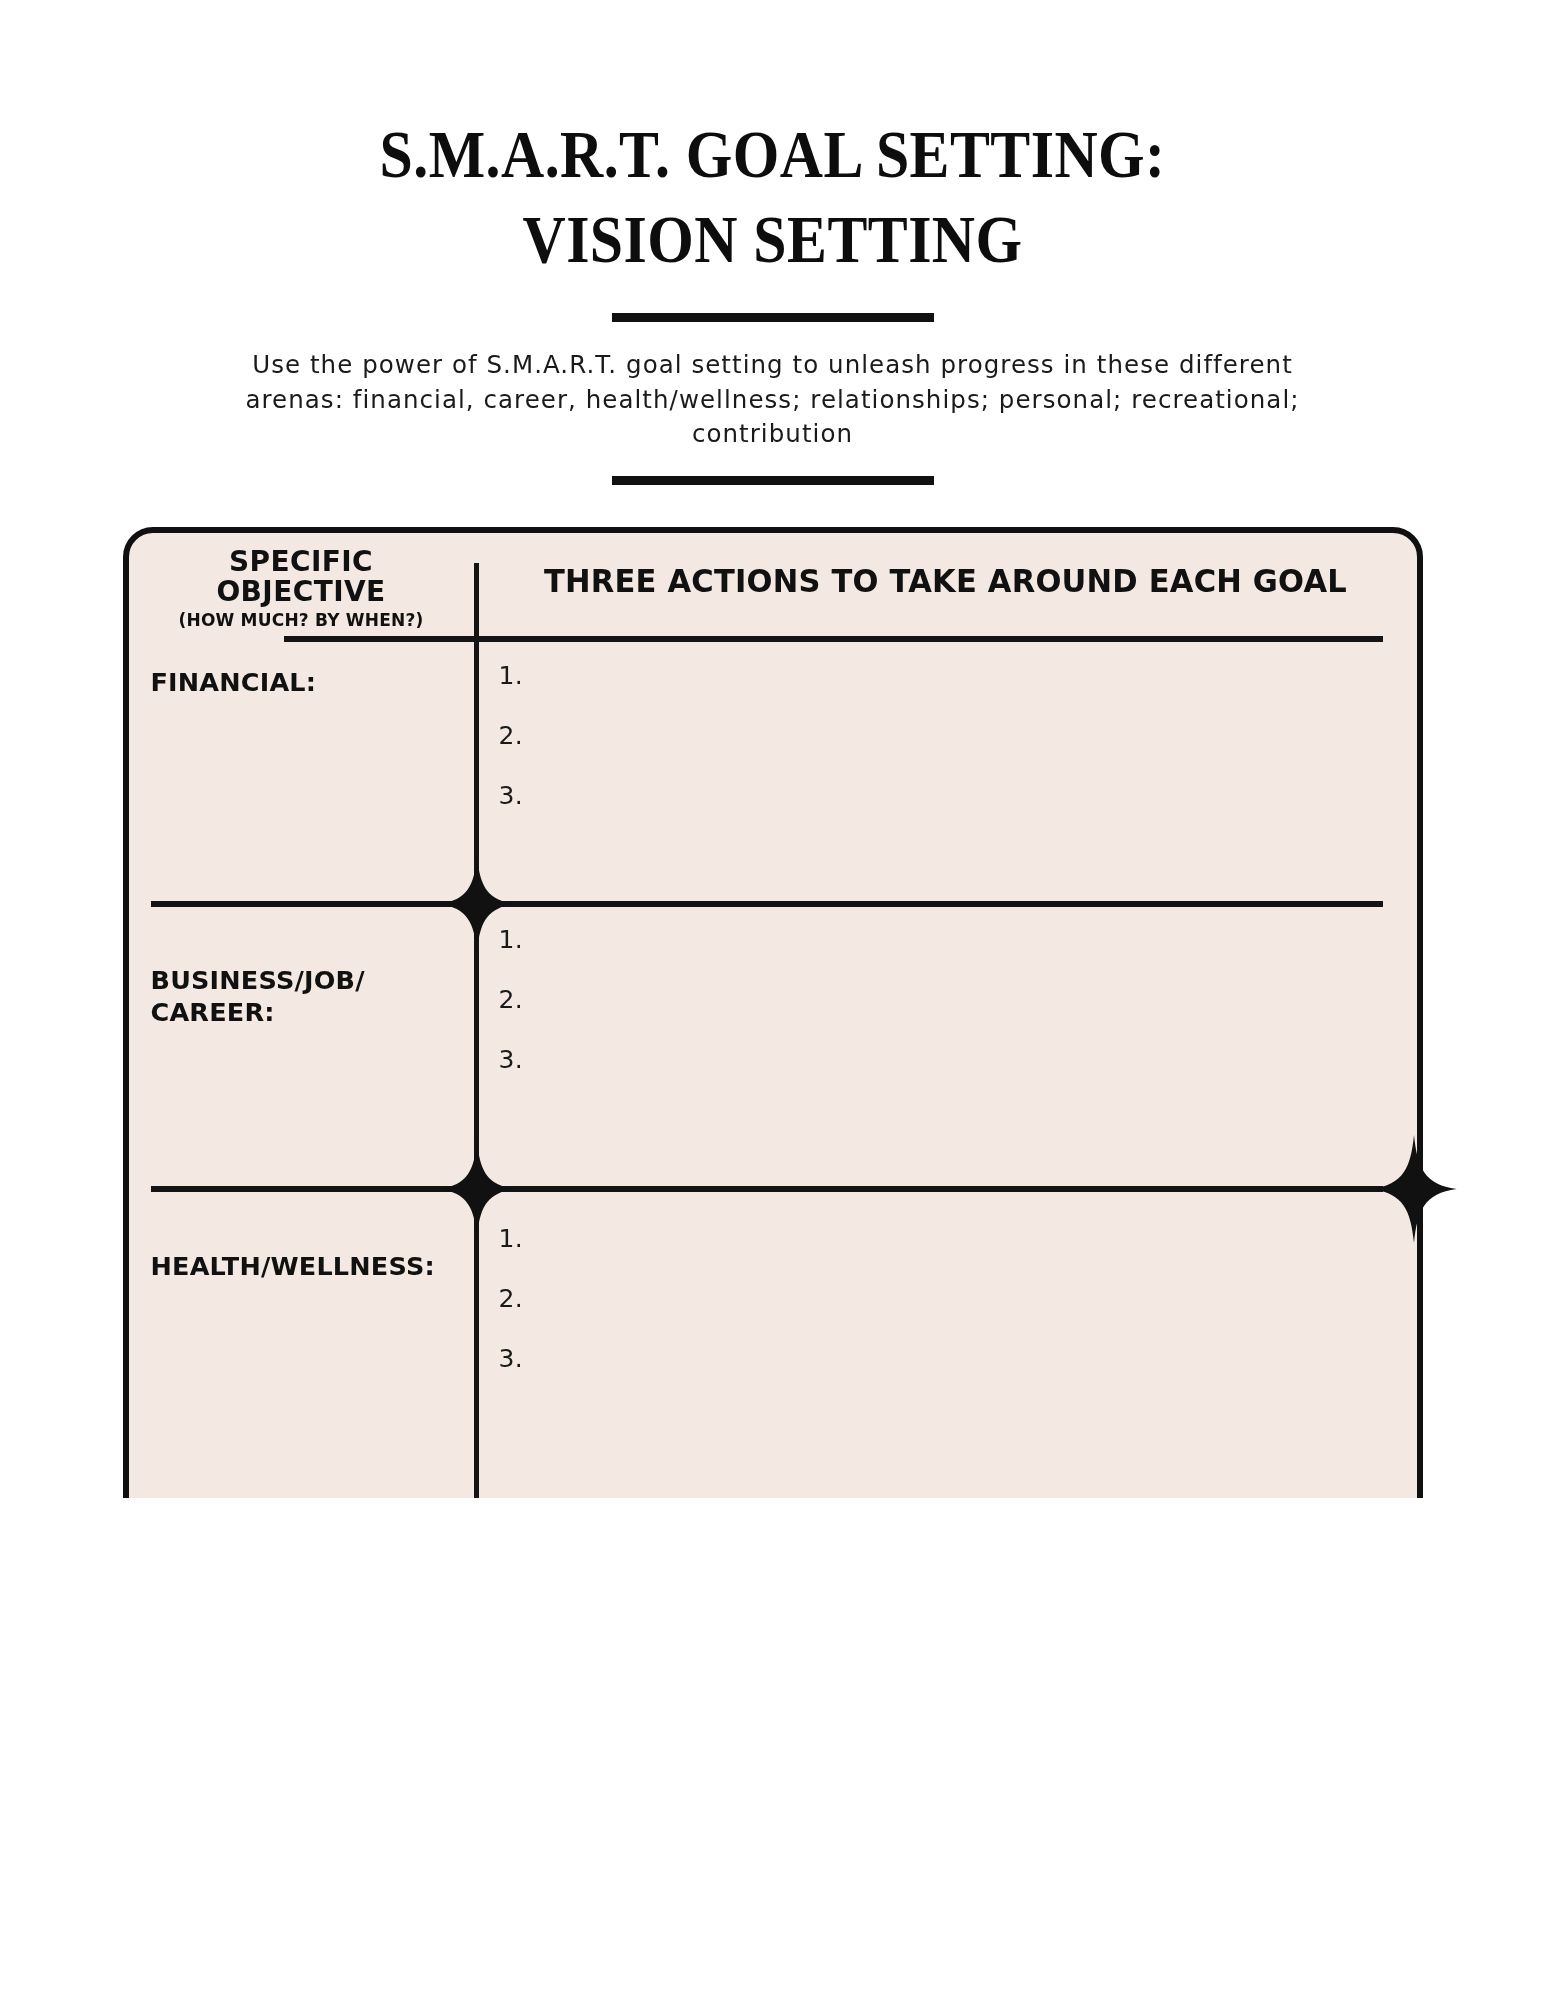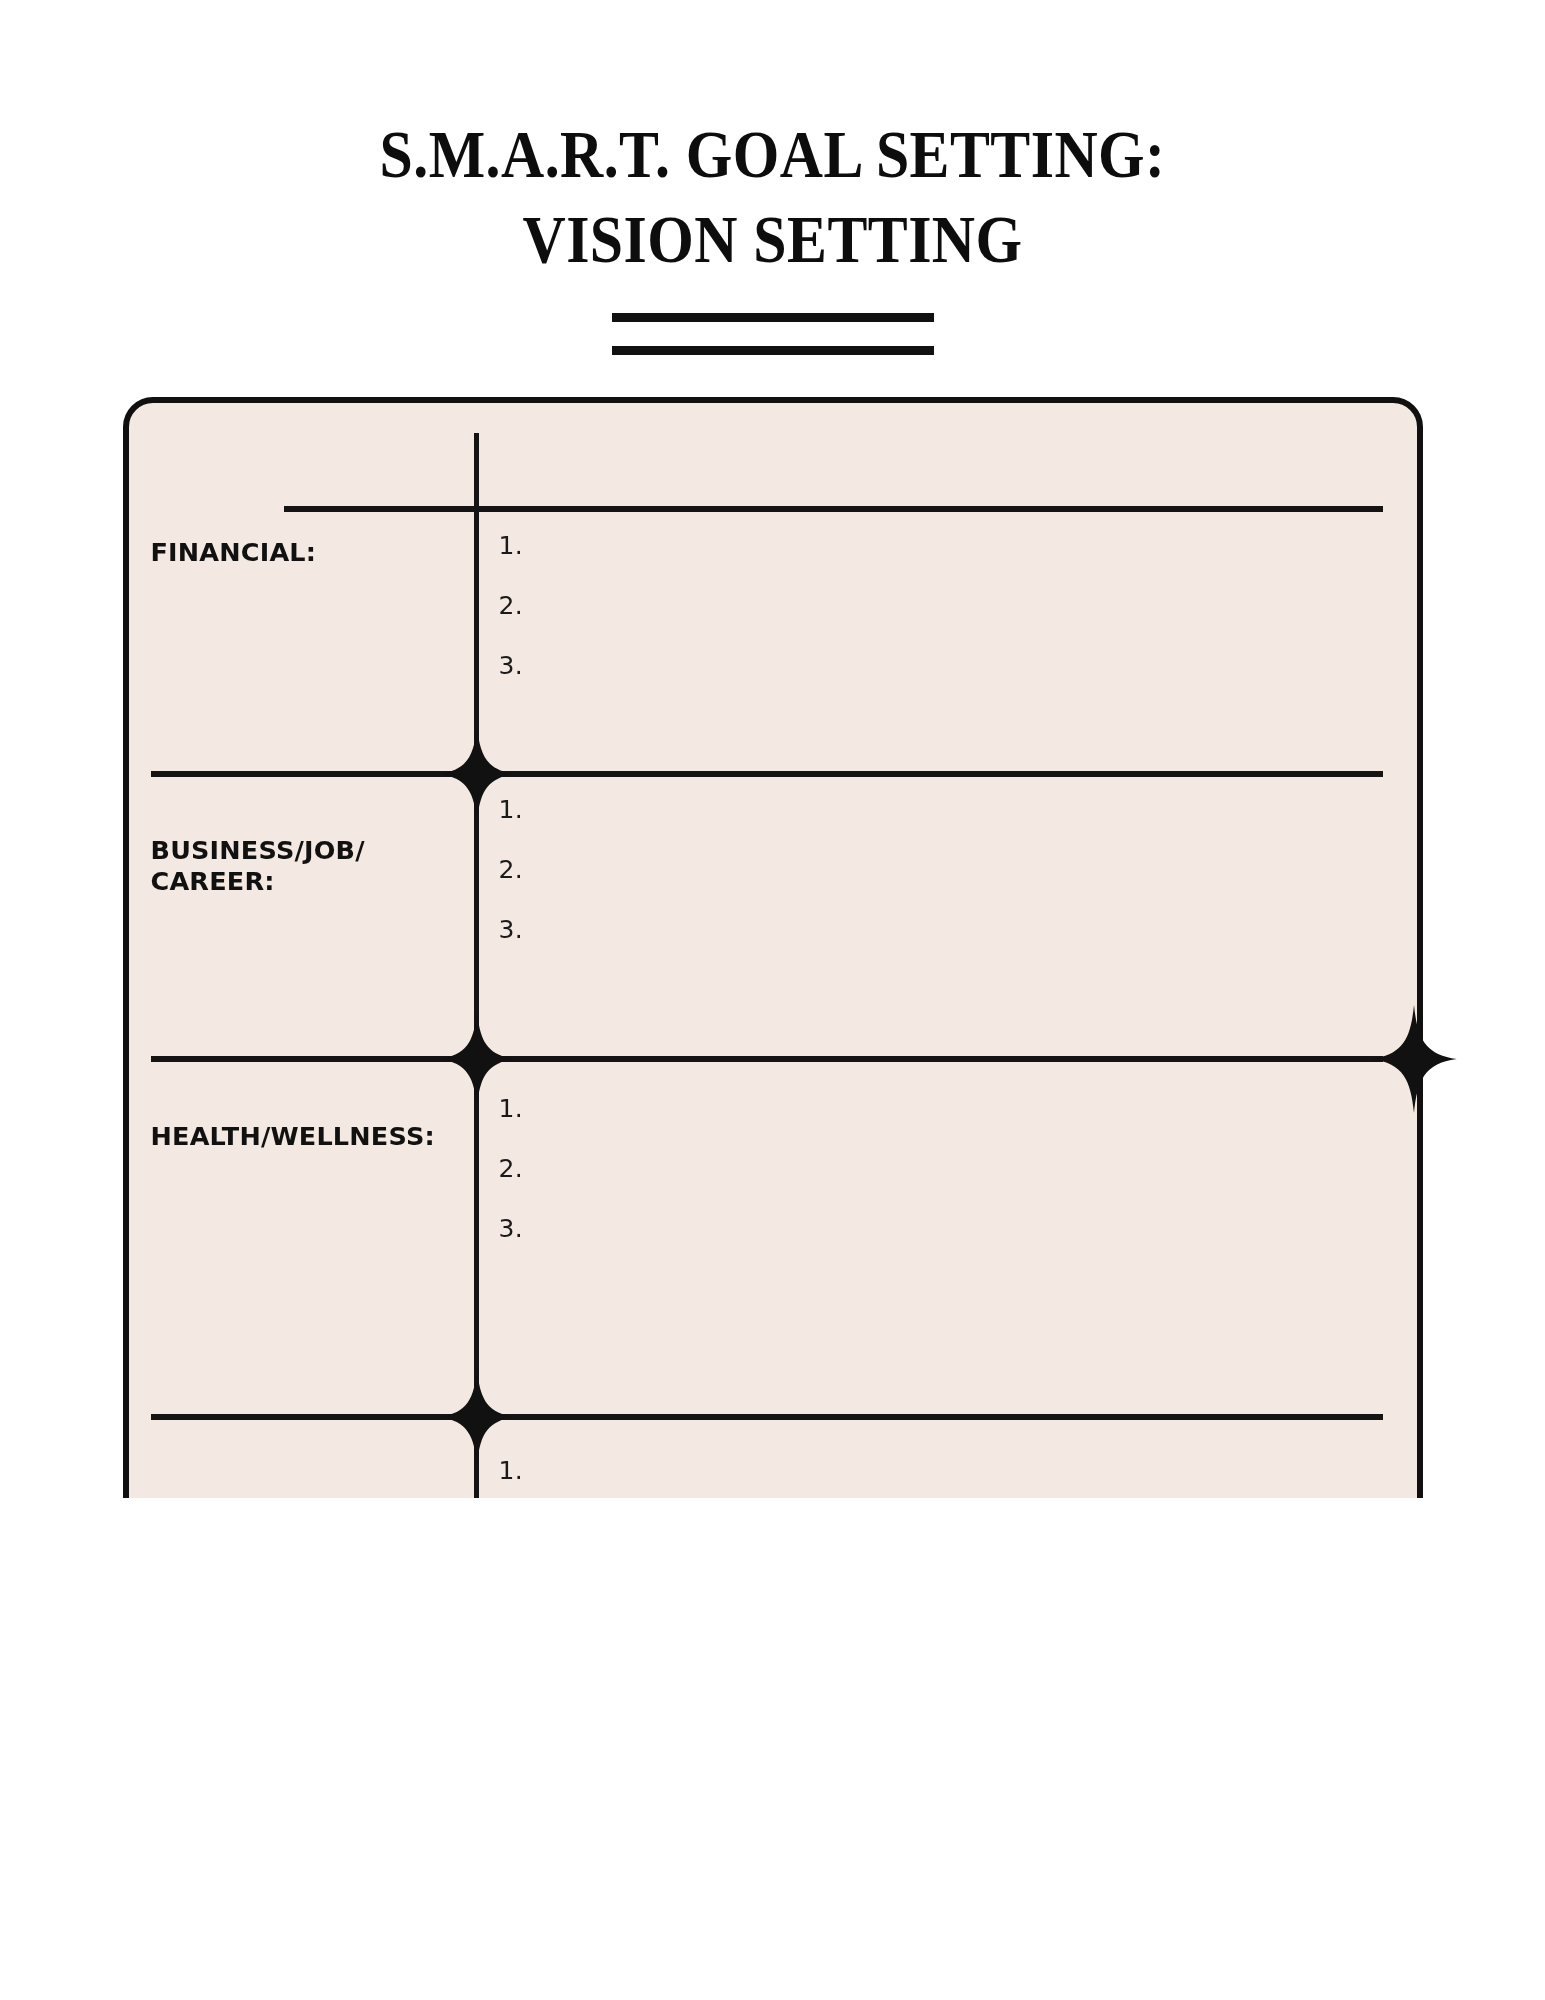--- a/index.html
+++ b/index.html
@@ -204,29 +204,38 @@
 <body>
 
 <div class="page">
 
   <div class="header">
     <div class="title-line first">S.M.A.R.T. GOAL SETTING:</div>
     <div class="title-line second">VISION SETTING</div>
 
     <div class="rule top"></div>
 
+    <div class="subtitle">Use the power of S.M.A.R.T. goal setting to unleash progress in these different arenas: financial, career, health/wellness; relationships; personal; recreational; contribution</div>
 
     <div class="rule bottom"></div>
   </div>
 
   <div class="card-wrap">
     <div class="card">
 
       <div class="col-divider"></div>
 
+      <div class="thead">
+        <div class="th-left">
+          <div class="l1">SPECIFIC</div>
+          <div class="l2">OBJECTIVE</div>
+          <div class="l3">(HOW MUCH? BY WHEN?)</div>
+        </div>
+        <div class="th-right">THREE ACTIONS TO TAKE AROUND EACH GOAL</div>
+      </div>
 
       <div class="hrule header-rule"></div>
 
       <div class="row row0">
         <div class="row-label">
           <div>FINANCIAL:</div>
         </div>
         <div class="actions">
           <div class="action-item">1.</div>
           <div class="action-item">2.</div>

